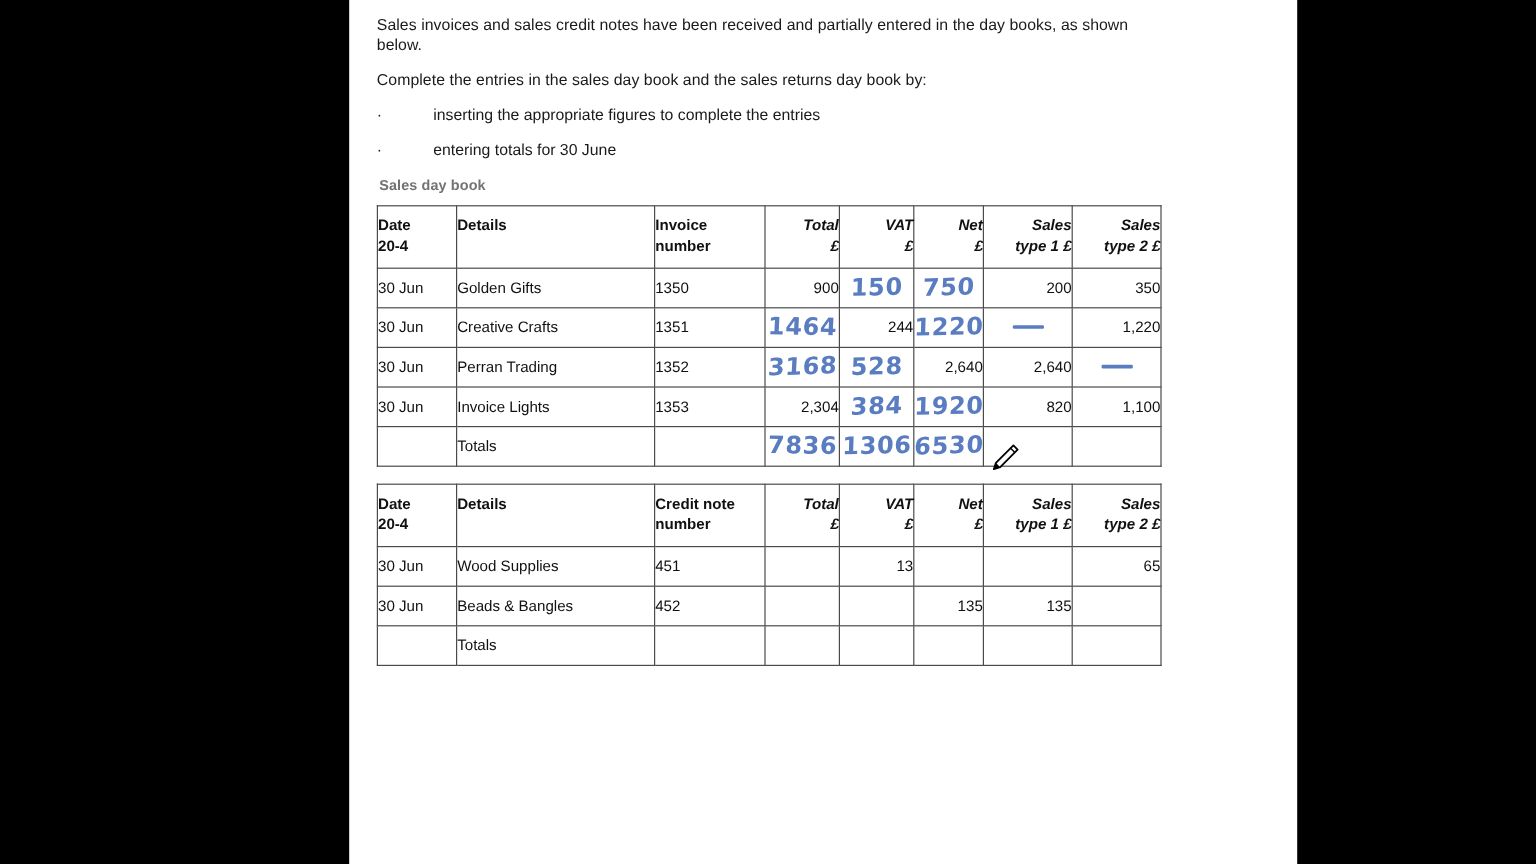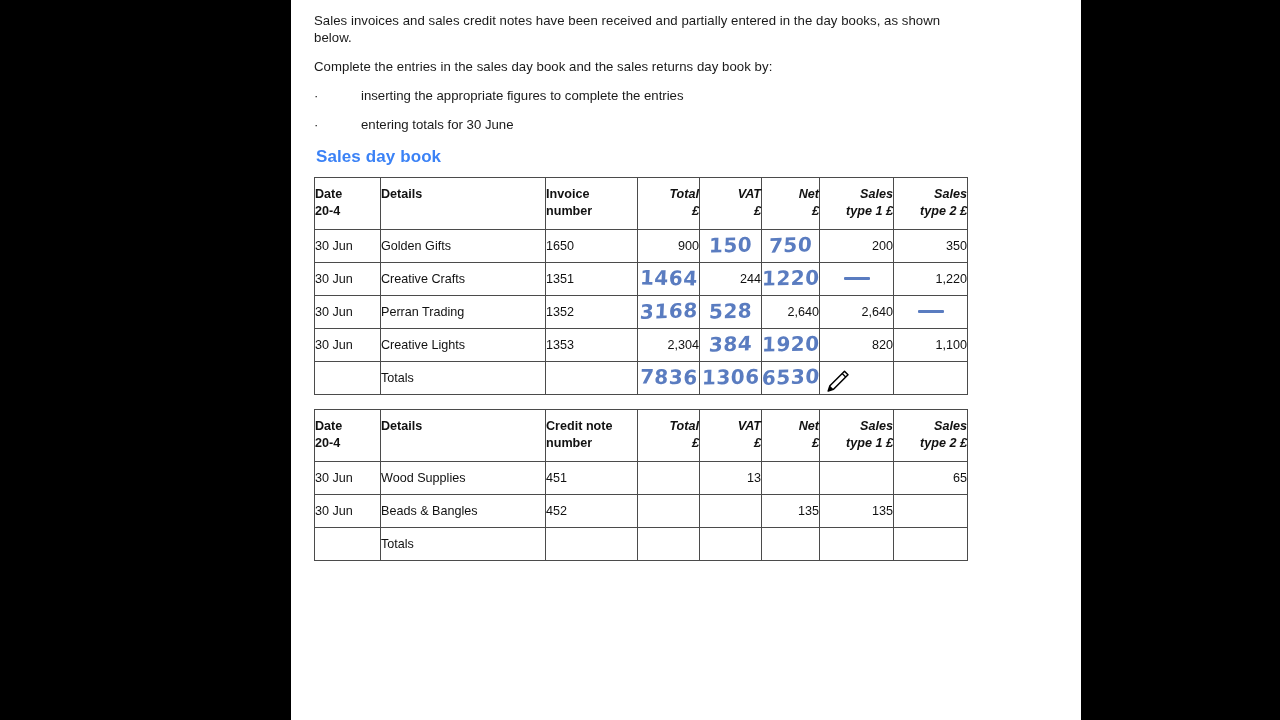--- a/index.html
+++ b/index.html
@@ -62,23 +62,23 @@
     position: absolute;
     left: 0;
     top: 0;
     font-size: 13.2px;
     color: #1a1a1a;
   }
 
   
   .book-block { margin-top: 14px; }
   .book-title {
-    font-size: 17px;
+    font-size: 12px;
     font-weight: bold;
-    color: #3b82f6;
+    color: #737373;
     margin: 0 0 10px 2px;
     letter-spacing: 0.1px;
   }
 
   table.daybook {
     border-collapse: collapse;
     table-layout: fixed;
     width: 653px;
     background: #ffffff;
   }
@@ -236,21 +236,21 @@
                 <div>Sales</div>
                 <div>type 2 £</div>
               </th>
             </tr>
           </thead>
           <tbody>
 
             <tr>
               <td class="cell-pad-l">30 Jun</td>
               <td class="cell-pad-l">Golden Gifts</td>
-              <td class="cell-pad-l">1650</td>
+              <td class="cell-pad-l">1350</td>
               <td class="cell-pad-r">900</td>
               <td class="shaded hand-cell">
                 <span class="hand">150</span>
               </td>
               <td class="shaded hand-cell">
                 <span class="hand h2">750</span>
               </td>
               <td class="cell-pad-r">200</td>
               <td class="cell-pad-r">350</td>
             </tr>
@@ -284,21 +284,21 @@
               </td>
               <td class="cell-pad-r">2,640</td>
               <td class="cell-pad-r">2,640</td>
               <td class="shaded dash-cell">
                 <span class="dash"></span>
               </td>
             </tr>
 
             <tr>
               <td class="cell-pad-l">30 Jun</td>
-              <td class="cell-pad-l">Creative Lights</td>
+              <td class="cell-pad-l">Invoice Lights</td>
               <td class="cell-pad-l">1353</td>
               <td class="cell-pad-r">2,304</td>
               <td class="shaded hand-cell">
                 <span class="hand h2">384</span>
               </td>
               <td class="shaded hand-cell">
                 <span class="hand">1920</span>
               </td>
               <td class="cell-pad-r">820</td>
               <td class="cell-pad-r">1,100</td>

